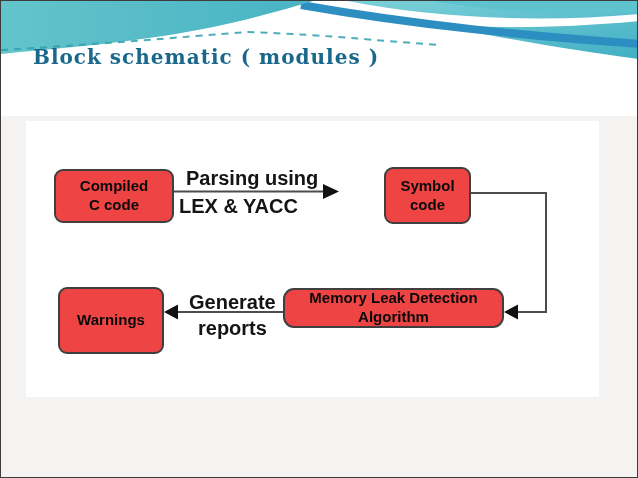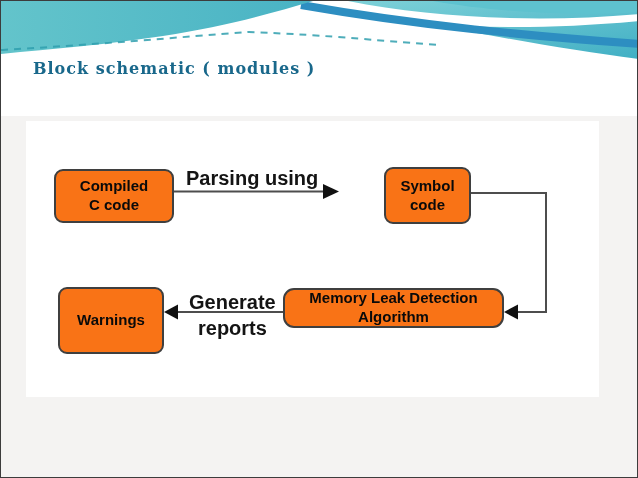--- a/index.html
+++ b/index.html
@@ -3,32 +3,32 @@
 <meta charset="utf-8">
 <style>
   html,body{margin:0;padding:0;background:#e9e9e9;}
   .screen{
     position:relative;width:638px;height:478px;overflow:hidden;
     background:#f4f3f2;border:1px solid #3c3c3c;box-sizing:border-box;
     font-family:"Liberation Sans",sans-serif;
   }
   .banner{position:absolute;left:0;top:0;width:638px;height:115px;}
   .slide-title{
-    position:absolute;left:32px;top:58px;
+    position:absolute;left:32px;top:44px;
     font-family:"DejaVu Serif","Liberation Serif",serif;
-    font-weight:bold;font-size:16px;letter-spacing:1px;
+    font-weight:bold;font-size:20px;letter-spacing:1px;
     color:#19688b;white-space:nowrap;
   }
   .panel{
     position:absolute;left:25px;top:120px;width:573px;height:276px;
     background:#ffffff;
   }
   .connectors{position:absolute;left:0;top:0;width:638px;height:478px;pointer-events:none;}
   .node{
-    position:absolute;background:#f97316;border:2px solid #3f3f3f;border-radius:9px;
+    position:absolute;background:#ef4444;border:2px solid #3f3f3f;border-radius:9px;
     display:flex;flex-direction:column;align-items:center;justify-content:center;
     font-weight:bold;font-size:15px;line-height:1.25;color:#0a0a0a;text-align:center;
     box-sizing:border-box;
   }
   .node-compiled{left:53px;top:168px;width:120px;height:54px;}
   .node-symbol{left:338px;top:166px;width:87px;height:57px;margin-left:45px;}
   .node-memory{left:282px;top:287px;width:221px;height:40px;border-radius:11px;}
   .node-warnings{left:57px;top:286px;width:106px;height:67px;}
   .edge-label{
     position:absolute;font-weight:bold;font-size:20px;color:#141414;white-space:nowrap;
@@ -79,20 +79,21 @@
     <polygon points="322,183 338,190.5 322,198" fill="#111111"></polygon>
 
     <path d="M425,192 L545,192 L545,311 L517,311" stroke="#4d4d4d" stroke-width="2" fill="none"></path>
     <polygon points="517,303.5 503,311 517,318.5" fill="#111111"></polygon>
 
     <path d="M282,311 L176,311" stroke="#4d4d4d" stroke-width="2" fill="none"></path>
     <polygon points="177,303.5 163,311 177,318.5" fill="#111111"></polygon>
   </svg>
 
   <div class="edge-label lbl-parsing1">Parsing using</div>
+  <div class="edge-label lbl-parsing2">LEX &amp; YACC</div>
   <div class="edge-label lbl-generate1">Generate</div>
   <div class="edge-label lbl-generate2">reports</div>
 
   <div class="node node-compiled">
     <span>Compiled</span>
     <span>C code</span>
   </div>
 
   <div class="node node-symbol">
     <span>Symbol</span>

